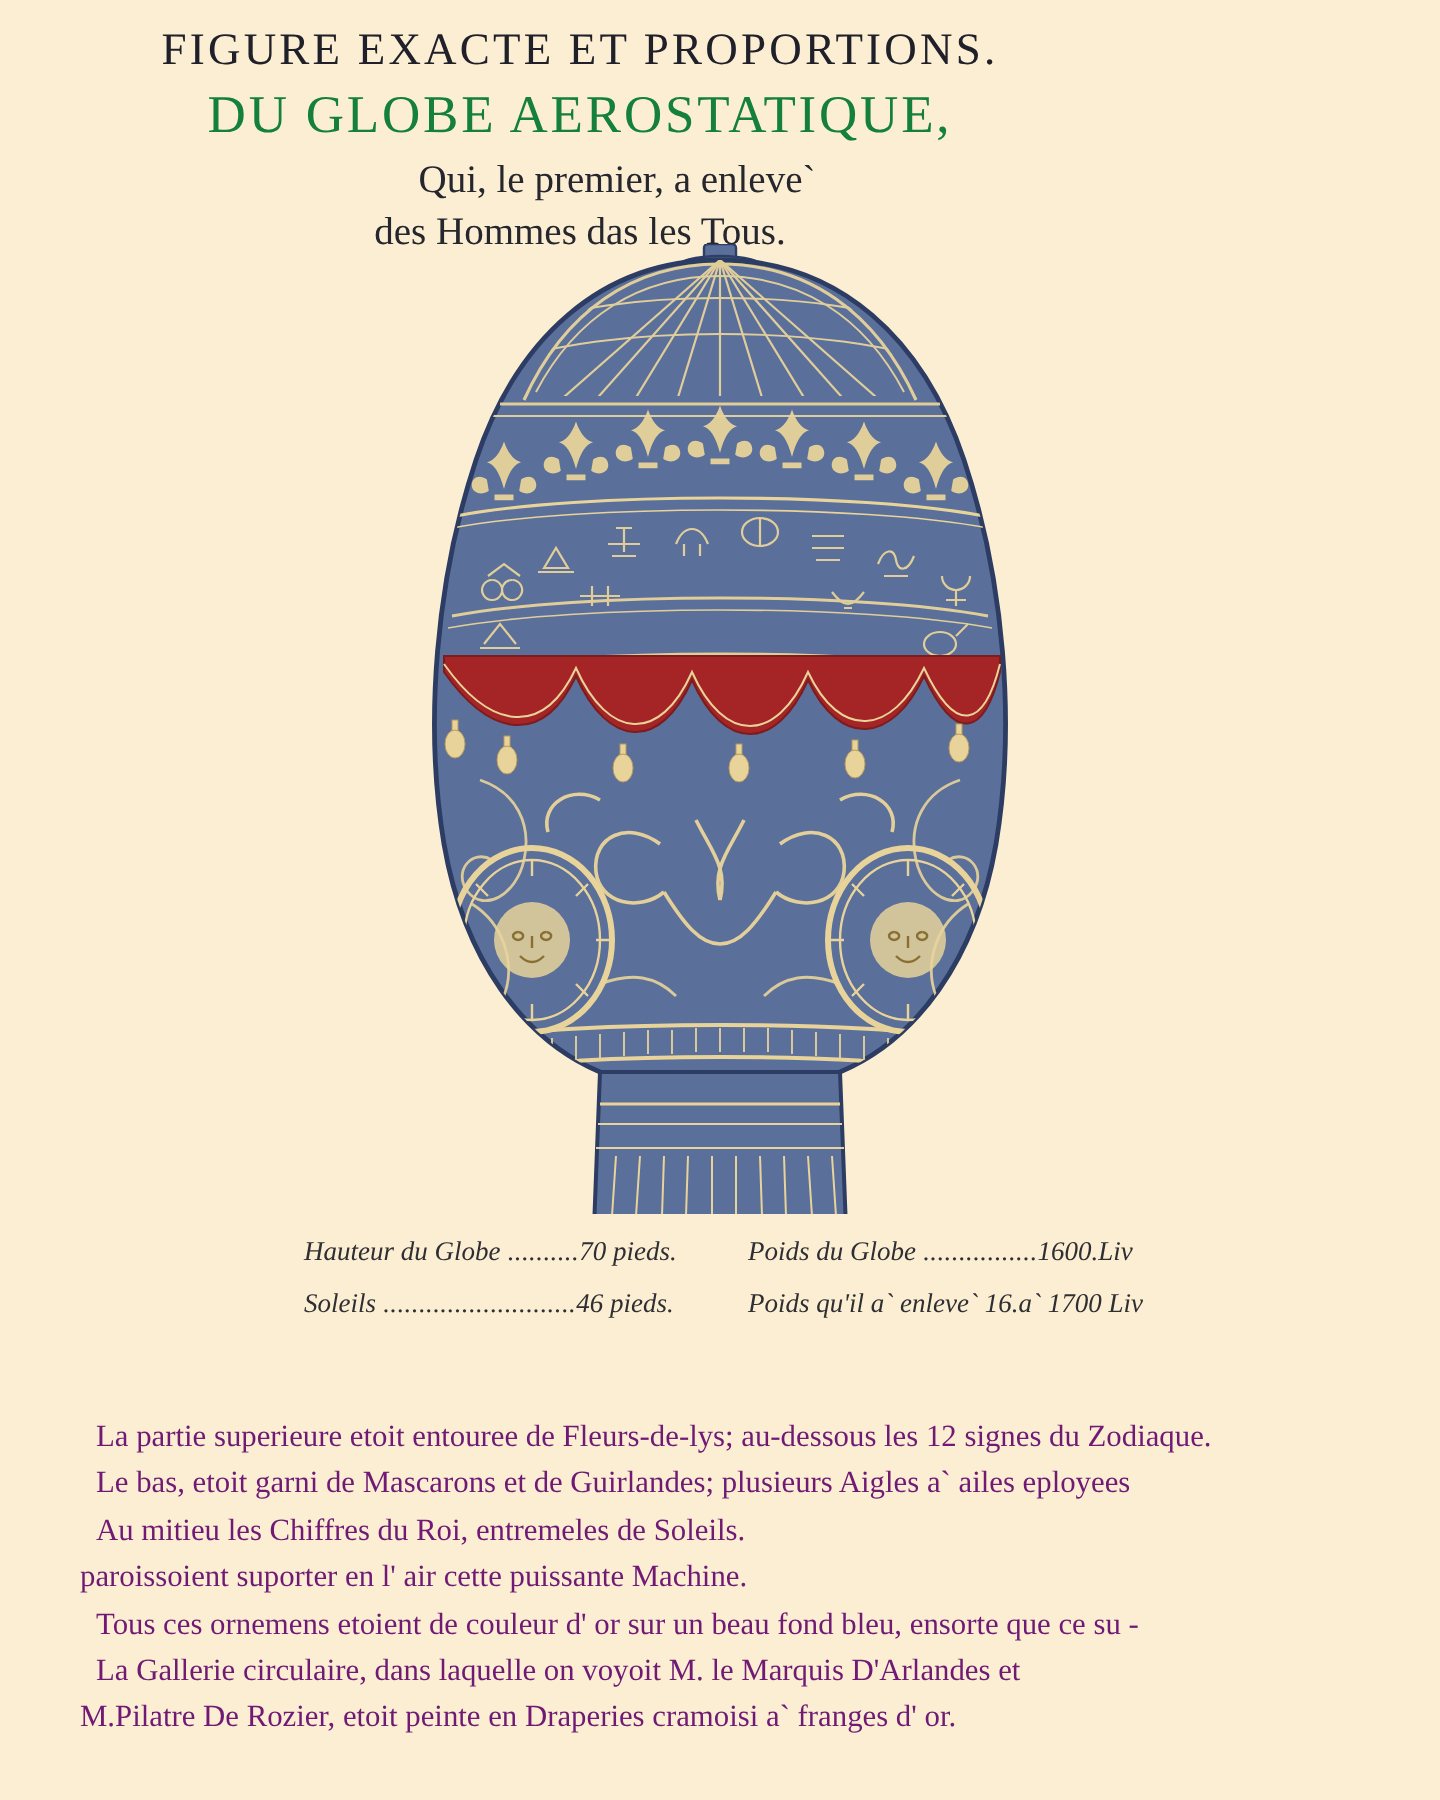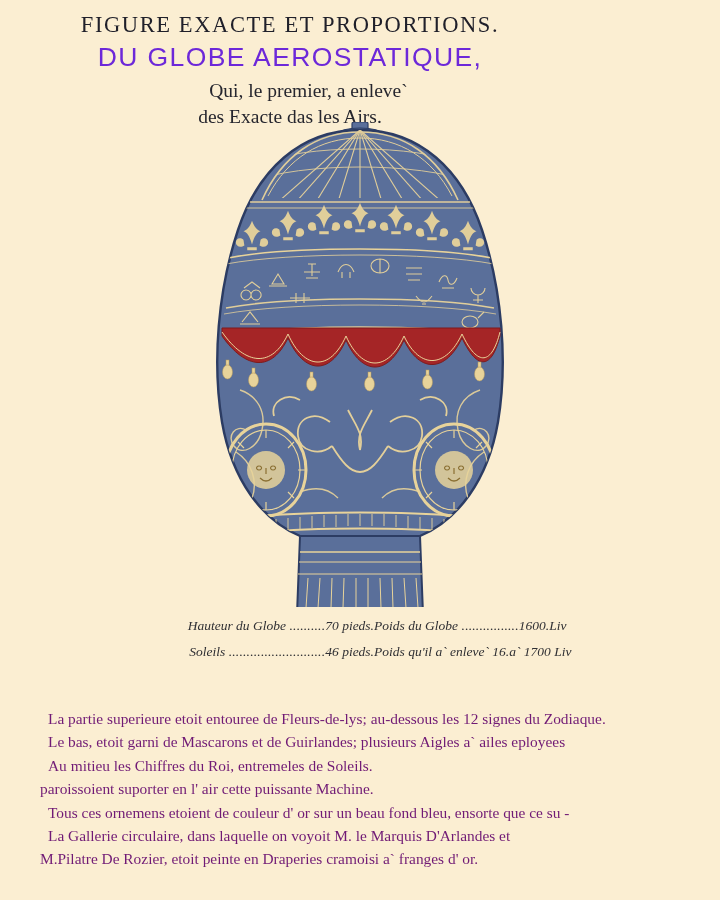--- a/index.html
+++ b/index.html
@@ -31,24 +31,24 @@
   .title-line-1 {
     font-family: "Liberation Serif", serif;
     font-size: 22.5px;
     letter-spacing: 1.6px;
     color: #20202a;
     font-variant: small-caps;
     text-transform: uppercase;
     line-height: 1.18;
   }
   .title-line-2 {
-    font-family: Liberation Sans, sans-serif;
+    font-family: Liberation Serif, serif;
     font-size: 26.5px;
     letter-spacing: 1.4px;
-    color: #6d28d9;
+    color: #15803d;
     text-transform: uppercase;
     line-height: 1.2;
     margin-top: 3px;
   }
   .title-line-3 {
     font-size: 19.5px;
     color: #26262e;
     margin-top: 6px;
     line-height: 1.25;
     margin-left: 37px;
@@ -77,21 +77,20 @@
     font-style: italic;
     font-size: 13.5px;
     color: #2f2f33;
   }
   .m-row {
     display: flex;
     margin-bottom: 10px;
   }
   .m-cell {
     white-space: nowrap;
-    text-align: right;
   }
   .m-cell.left {
     width: 222px;
   }
   .m-cell .lead {
     letter-spacing: 0.2px;
   }
 
   
   .description {
@@ -112,21 +111,21 @@
 </style>
 </head>
 <body>
 
 <div class="page">
 
   <div class="title-block">
     <div class="title-line-1">Figure Exacte  et Proportions.</div>
     <div class="title-line-2">Du Globe Aerostatique,</div>
     <div class="title-line-3">Qui, le premier, a enleve`</div>
-    <div class="title-line-4">des Exacte das les Airs.</div>
+    <div class="title-line-4">des Hommes das les Tous.</div>
   </div>
 
   <div class="illustration">
     <svg width="720" height="485" viewBox="0 0 720 485" xmlns="http://www.w3.org/2000/svg">
       <defs>
         <clipPath id="balloonClip">
           <path d="M360 8
                    C 300 8, 258 48, 238 108
                    C 218 168, 212 240, 222 300
                    C 232 358, 262 398, 300 414

